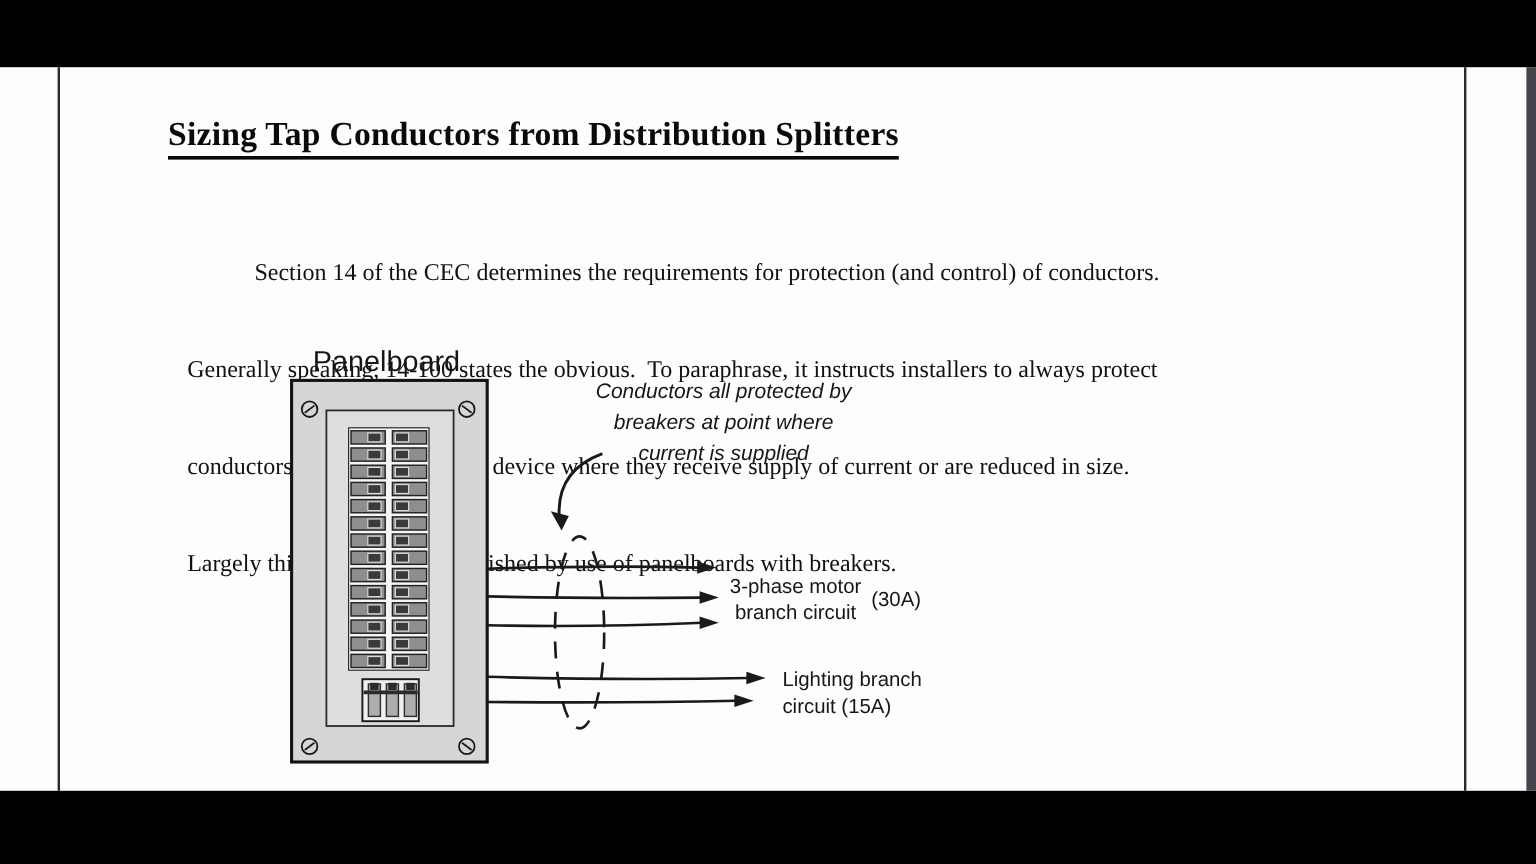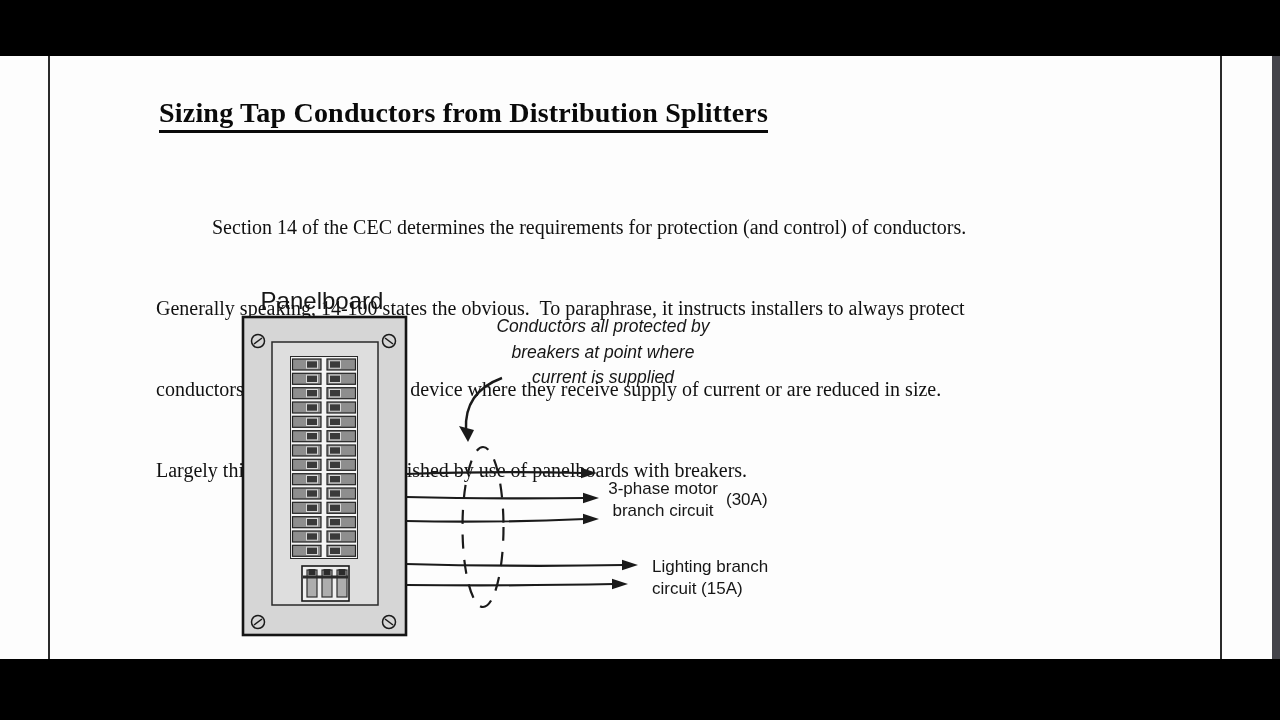--- a/index.html
+++ b/index.html
@@ -9,21 +9,21 @@
   }
   .page-surface{
     position:absolute;left:0;top:56px;width:1280px;height:603px;
     background:#fdfdfd;
   }
   .edge-line{position:absolute;top:0;height:100%;width:2px;background:#2b2b2b;}
   .edge-line.left{left:48px;}
   .edge-line.right{left:1220px;}
   .right-strip{position:absolute;top:0;left:1272px;width:8px;height:100%;background:#44444a;}
   .doc-title{
-    position:absolute;left:159px;top:97px;
+    position:absolute;left:140px;top:97px;
     font-family:"Liberation Serif",serif;font-weight:bold;font-size:28px;color:#0a0a0a;
     border-bottom:3px solid #0a0a0a;padding-bottom:1px;letter-spacing:.2px;
     white-space:pre;display:inline-block;
   }
   .doc-paragraph{
     position:absolute;left:156px;top:160px;
     font-family:"Liberation Serif",serif;font-size:20px;color:#111;
     line-height:27px;white-space:pre;
   }
   .doc-paragraph .para-line.indent{padding-left:56px;}

